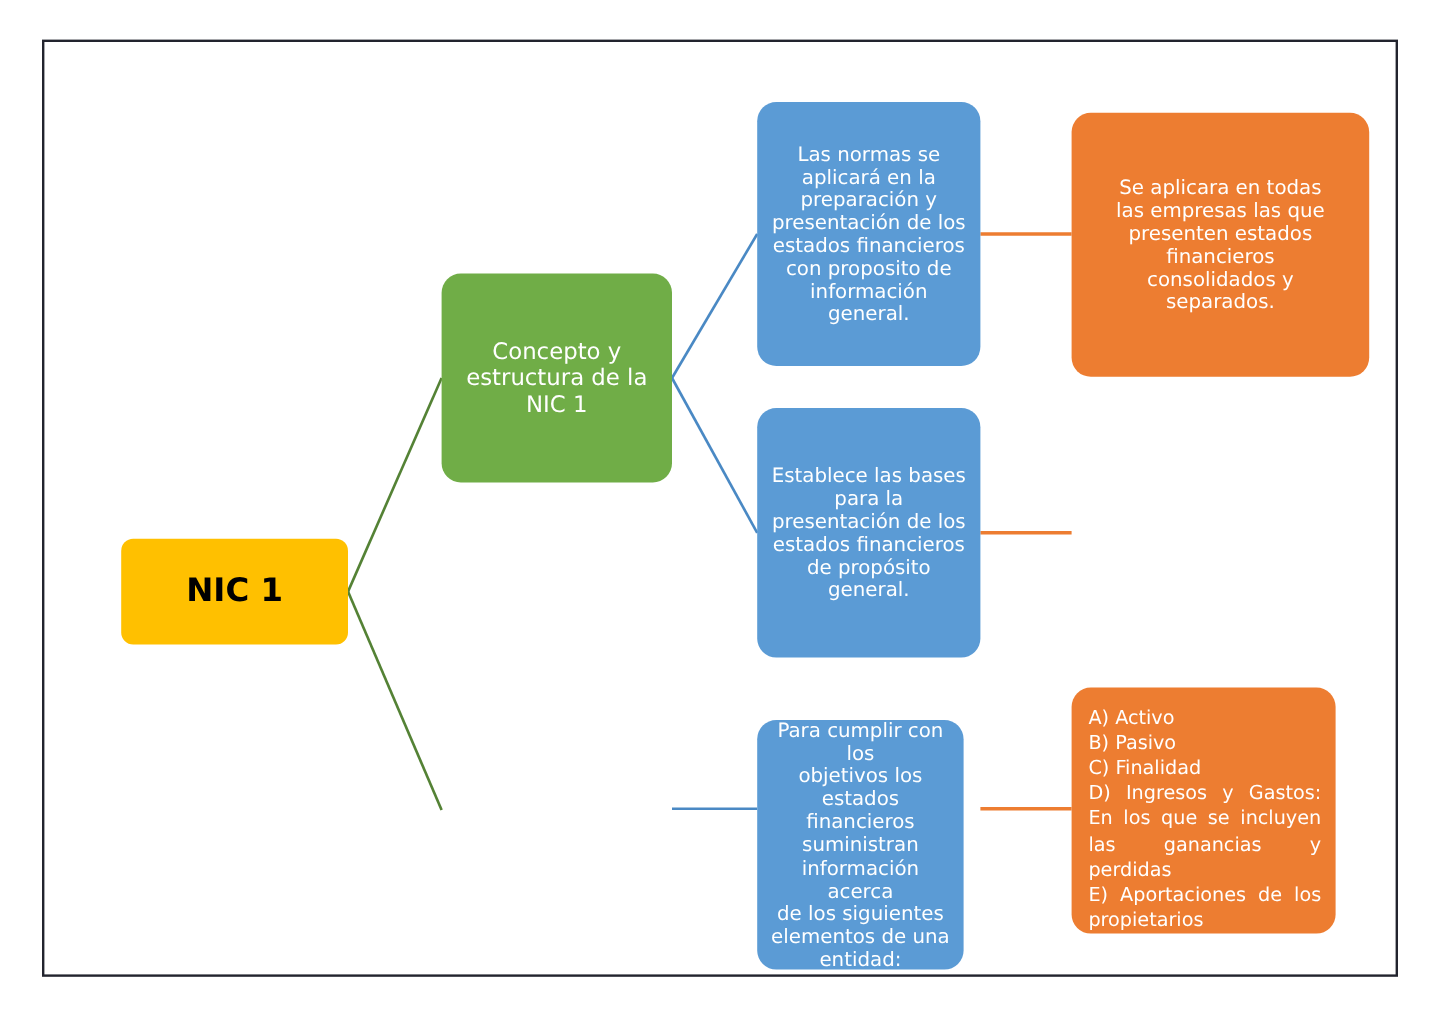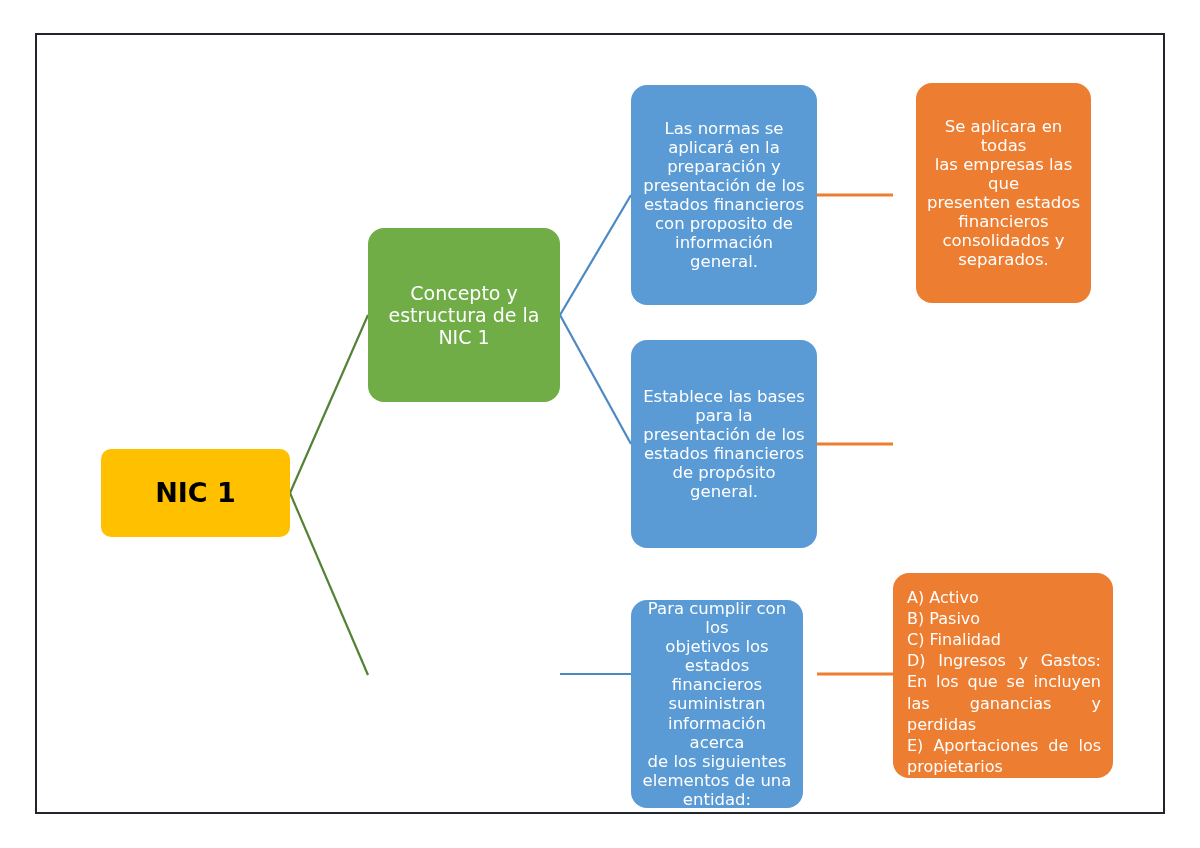--- a/index.html
+++ b/index.html
@@ -142,21 +142,21 @@
     <span class="txt">Para cumplir con los
 objetivos los
 estados financieros
 suministran
 información acerca
 de los siguientes
 elementos de una
 entidad:</span>
   </div>
 
-  <div class="node orange" style="left:893px; top:83px; width:175px; height:220px;margin-left:23px;">
+  <div class="node orange" style="left:893px; top:94px; width:248px; height:220px;">
     <span class="txt">Se aplicara en todas
 las empresas las que
 presenten estados
 financieros
 consolidados y
 separados.</span>
   </div>
 
 
   <div class="node orange list" style="left:893px; top:573px; width:220px; height:205px;">

